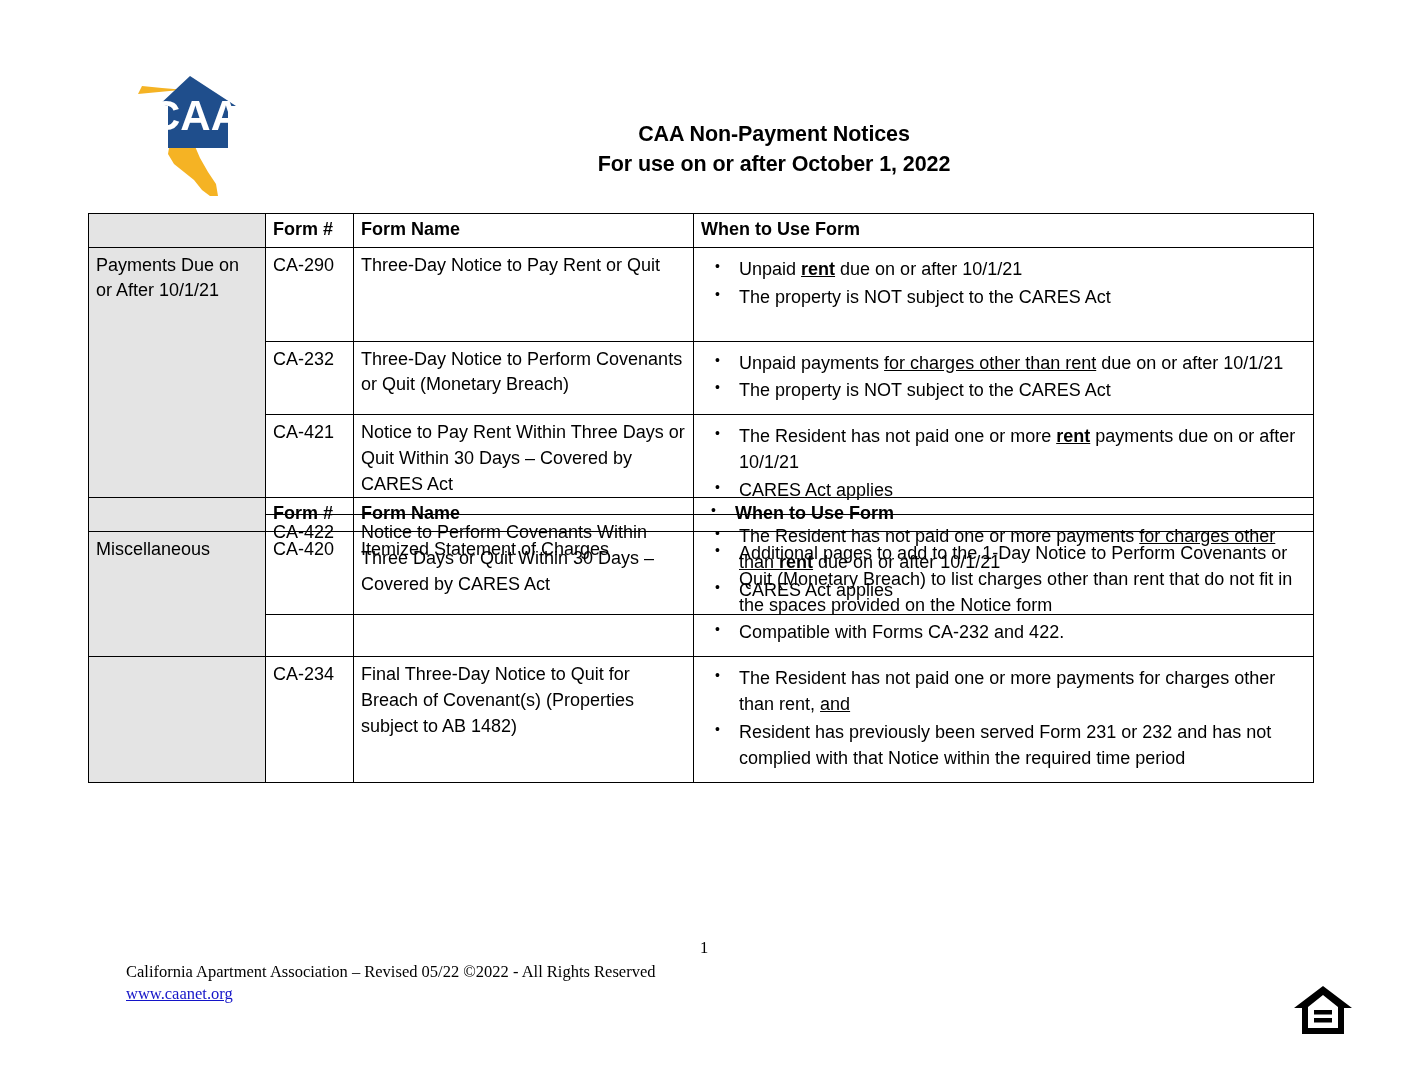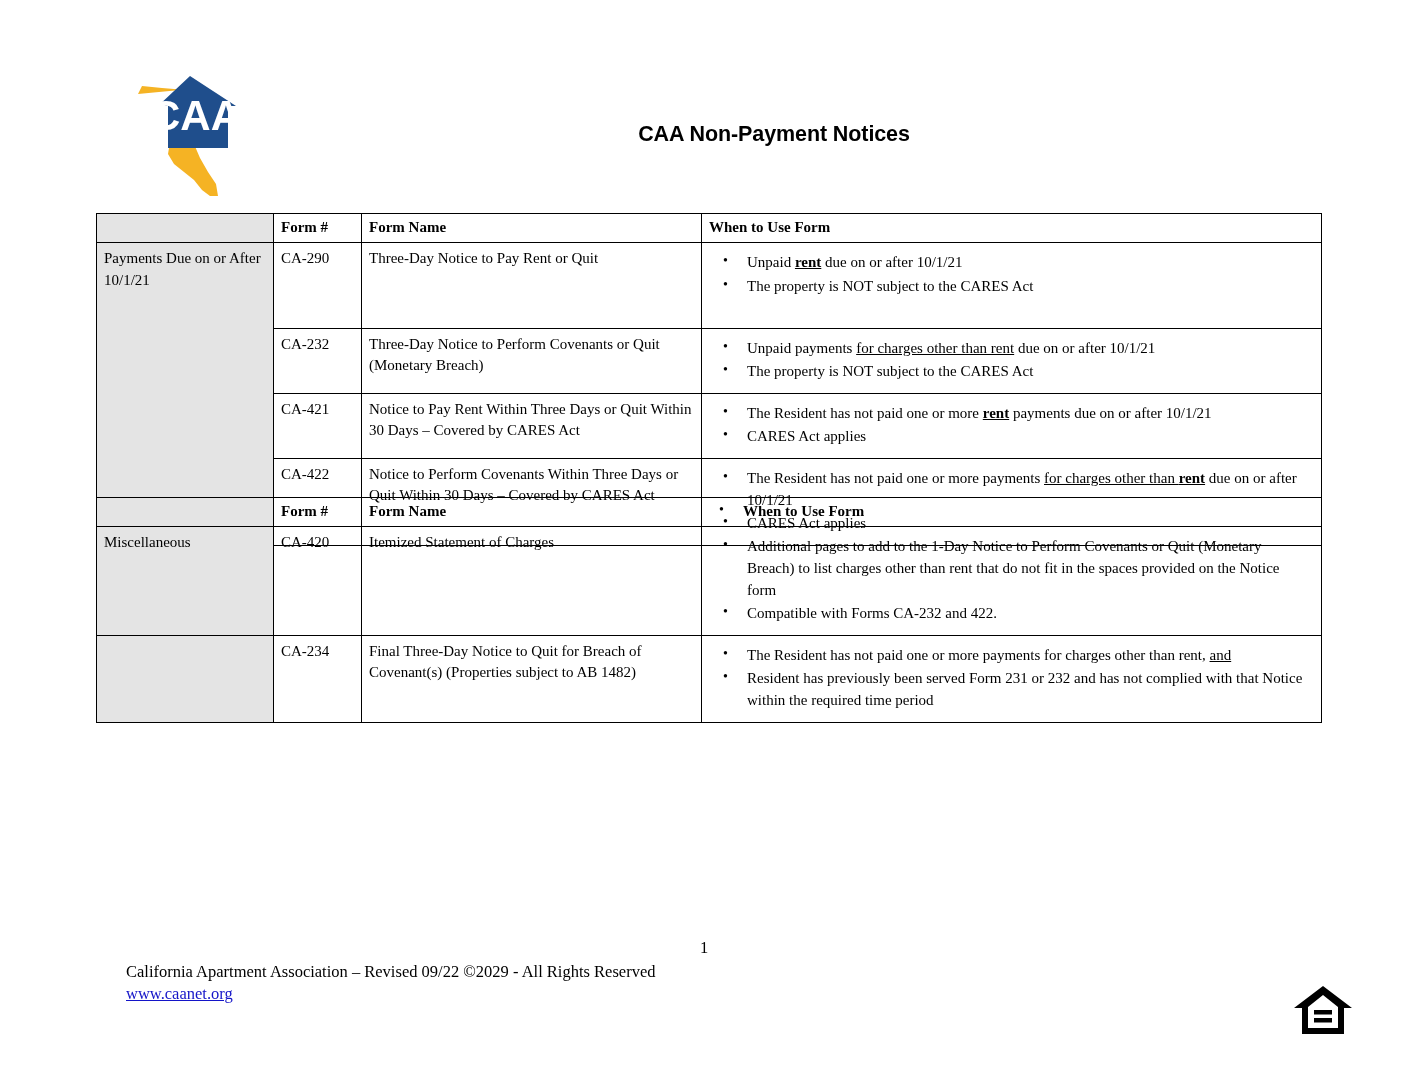--- a/index.html
+++ b/index.html
@@ -35,26 +35,25 @@
     text-align: center;
     font-size: 21.5px;
     font-weight: bold;
     line-height: 1.38;
     letter-spacing: -0.1px;
   }
 
   
   .tbl {
     position: absolute;
-    left: 96px;
+    left: 88px;
     width: 1225px;
     border-collapse: collapse;
     table-layout: fixed;
-    font-size: 15px;
-    font-family: Liberation Serif, serif;
+    font-size: 18px;
   }
   .tbl td, .tbl th {
     border: 1.3px solid #000000;
     vertical-align: top;
     padding: 5px 7px 6px 7px;
     font-weight: normal;
     text-align: left;
     line-height: 1.43;
   }
   .tbl .c-cat   { width: 177px; background: #e4e4e4; }
@@ -152,20 +151,21 @@
          L72 86 L66 72 L62 56 L62 40 L60 26 L58 18 L34 16 L14 14 Z"></path>
 
     <path fill="#1f4e8c" d="M62 4 L108 34 L100 34 L100 76 L40 76 L40 34 L30 34 Z"></path>
 
     <text x="22" y="58" font-family="Liberation Sans, sans-serif" font-size="42" font-weight="bold" fill="#ffffff">CAA</text>
   </svg>
 </div>
 
 <div class="doc-title">
   <div>CAA Non-Payment Notices</div>
+  <div>For use on or after October 1, 2022</div>
 </div>
 
 <table class="tbl" id="table1">
   <colgroup>
     <col class="c-cat">
       <col class="c-num">
       <col class="c-name">
       <col class="c-when">
   </colgroup>
   <tbody>
@@ -266,21 +266,21 @@
           <li>Resident has previously been served Form 231 or 232 and has not complied with that Notice within the required time period</li>
         </ul>
       </td>
     </tr>
   </tbody>
 </table>
 
 <div class="page-number">1</div>
 
 <div class="footer">
-  <div>California Apartment Association – Revised 09/22 ©2029 - All Rights Reserved</div>
+  <div>California Apartment Association – Revised 05/22 ©2022 - All Rights Reserved</div>
   <div><a href="#">www.caanet.org</a></div>
 </div>
 
 <div class="eho">
   <svg viewBox="0 0 62 52" xmlns="http://www.w3.org/2000/svg">
     <path d="M31 2 L60 24 L52 24 L52 50 L10 50 L10 24 L2 24 Z
              M31 11 L16 23 L16 44 L46 44 L46 23 Z" fill="#000000" fill-rule="evenodd"></path>
     <rect x="22" y="26" width="18" height="4.5" fill="#000000"></rect>
     <rect x="22" y="34" width="18" height="4.5" fill="#000000"></rect>
   </svg>

